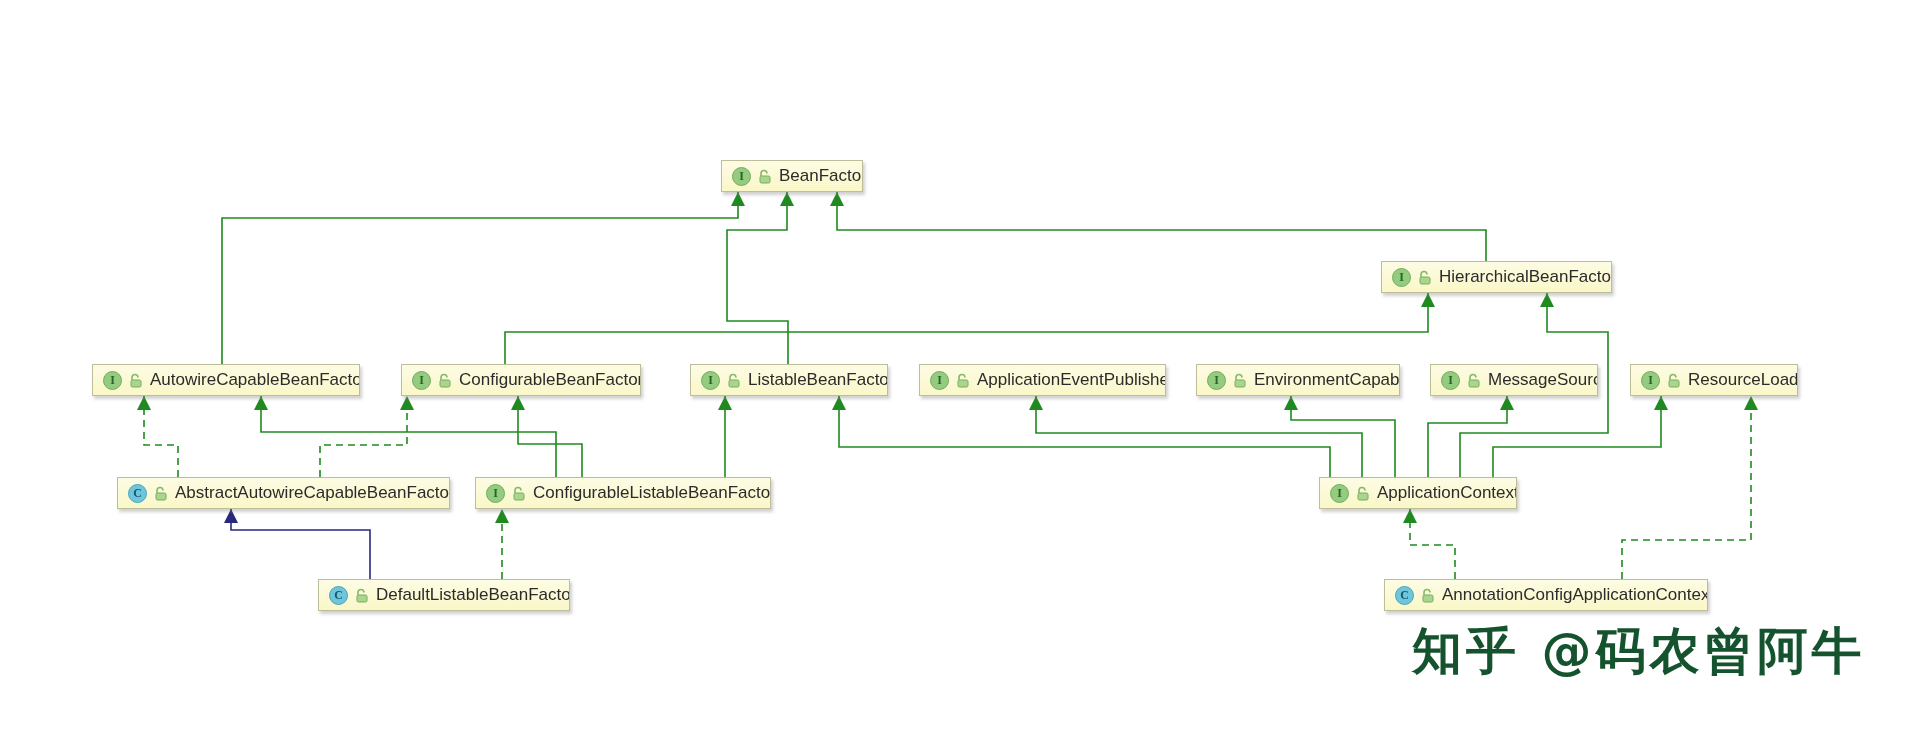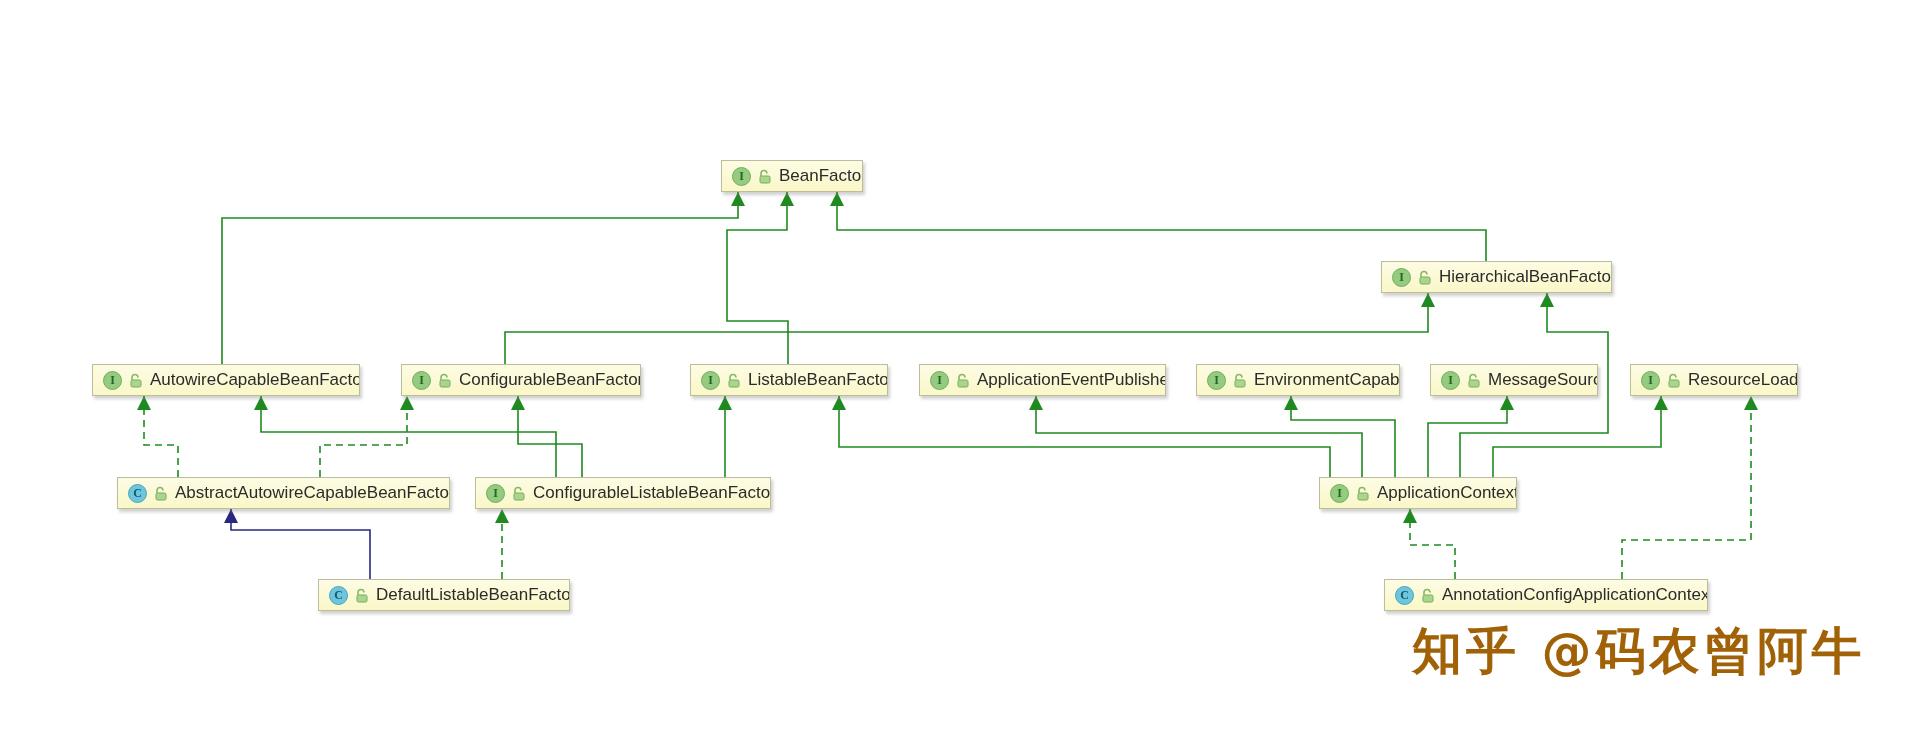--- a/index.html
+++ b/index.html
@@ -11,21 +11,21 @@
         border:1px solid #bdbd9a;box-shadow:2px 3px 3px rgba(120,120,120,0.35);
         overflow:hidden;white-space:nowrap;cursor:default;}
   .node .lbl{font-size:17px;color:#2b2b2b;overflow:hidden;white-space:nowrap;flex:0 0 auto;}
   .badge{flex:0 0 auto;width:17px;height:17px;border-radius:50%;display:flex;align-items:center;
          justify-content:center;font-family:"Liberation Serif",serif;font-weight:bold;
          font-size:12px;line-height:1;}
   .badge.iface{background:#93cc7e;border:1px solid #74ab60;color:#27632a;}
   .badge.cls{background:#6ec6dc;border:1px solid #4ba3bc;color:#14586b;}
   .lock{flex:0 0 auto;width:14px;height:15px;}
   #watermark{position:absolute;left:1412px;top:618px;font-size:50px;letter-spacing:4px;
-             color:#a16207;font-family:"DejaVu Sans",sans-serif;font-weight:bold;
+             color:#14532d;font-family:"DejaVu Sans",sans-serif;font-weight:bold;
              white-space:nowrap;}
 </style>
 </head>
 <body>
 
 <div id="canvas">
   <svg id="edge-layer" xmlns="http://www.w3.org/2000/svg" width="1925" height="737">
       <polyline points="222,364 222,218 738,218 738,192" fill="none" stroke="#1f8a1f" stroke-width="1.6"></polyline>
       <polygon points="731,206 745,206 738,192" fill="#1f8a1f"></polygon>
       <polyline points="788,364 788,321 727,321 727,230 787,230 787,192" fill="none" stroke="#1f8a1f" stroke-width="1.6"></polyline>

